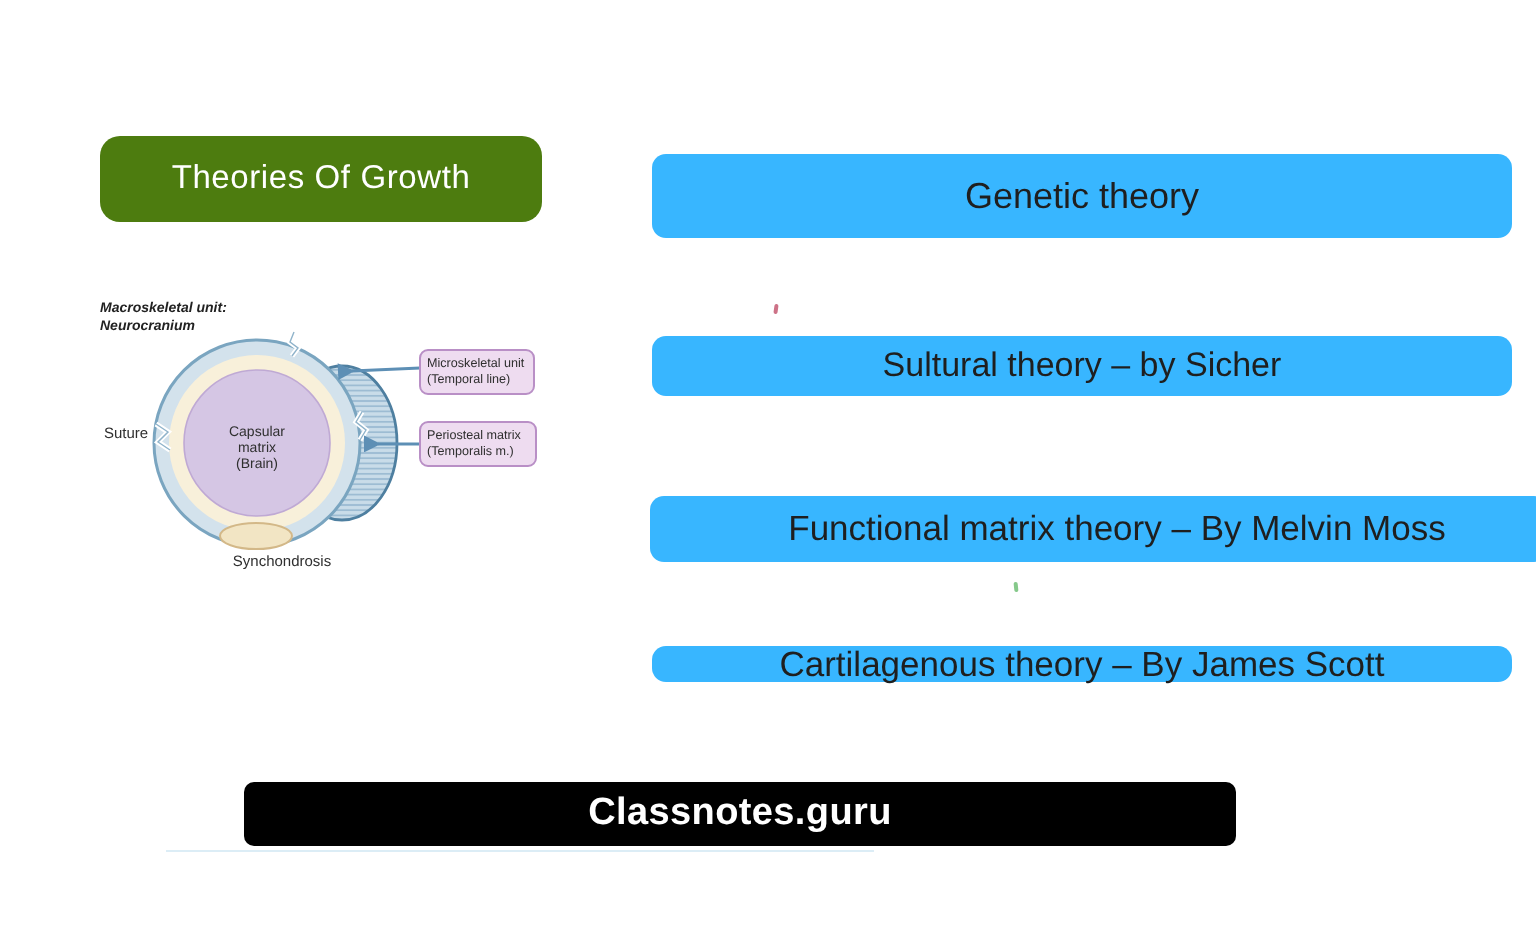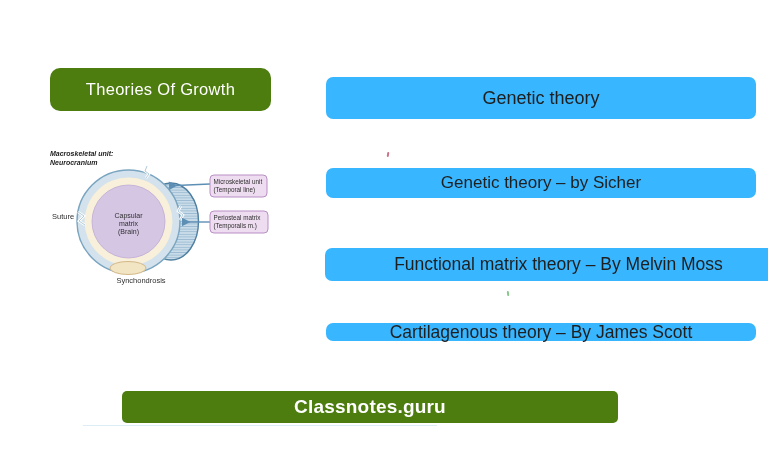--- a/index.html
+++ b/index.html
@@ -21,42 +21,42 @@
     display:flex;align-items:center;justify-content:center;
     color:#1f1f1f;
     margin-left:48px;
   }
   .tb1{top:77px;height:42px;font-size:18px;}
   .tb2{top:168px;height:30px;font-size:17px;}
   .tb3{top:248px;height:33px;font-size:17.5px;left:277px;width:431px;padding-left:18px;}
   .tb4{top:323px;height:18px;font-size:17.5px;}
   .footer-btn{
     left:122px;top:391px;width:496px;height:32px;
-    background:#4d7c0f;border-radius:5px;
+    background:#000000;border-radius:5px;
     display:flex;align-items:center;justify-content:center;
     color:#ffffff;font-size:19px;font-weight:700;letter-spacing:.2px;
   }
   .faint-line{left:83px;top:425px;width:354px;height:1px;background:#dcedf6;}
   .mark{width:2px;height:5px;border-radius:1px;}
   .mark-pink{left:387px;top:152px;background:#cd7287;transform:rotate(8deg);}
   .mark-green{left:507px;top:291px;background:#86c98b;transform:rotate(-6deg);}
   .diagram{left:40px;top:142px;width:235px;height:150px;}
   svg text{font-family:"Liberation Sans", sans-serif;fill:#2f2f2f;}
   .dg-head{font-size:7px;font-style:italic;font-weight:700;fill:#222222;}
   .dg-label{font-size:7.5px;}
   .dg-center{font-size:7px;text-anchor:middle;}
   .dg-callout{font-size:6.3px;}
 </style>
 </head>
 <body>
 
 <div class="abs title-btn">Theories Of Growth</div>
 
 <div class="abs theory-btn tb1">Genetic theory</div>
-<div class="abs theory-btn tb2">Genetic theory – by Sicher</div>
+<div class="abs theory-btn tb2">Sultural theory – by Sicher</div>
 <div class="abs theory-btn tb3">Functional matrix theory – By Melvin Moss</div>
 <div class="abs theory-btn tb4">Cartilagenous theory – By James Scott</div>
 
 <div class="abs footer-btn">Classnotes.guru</div>
 <div class="abs faint-line"></div>
 
 <div class="abs mark mark-pink"></div>
 <div class="abs mark mark-green"></div>
 
 <div class="abs diagram">

